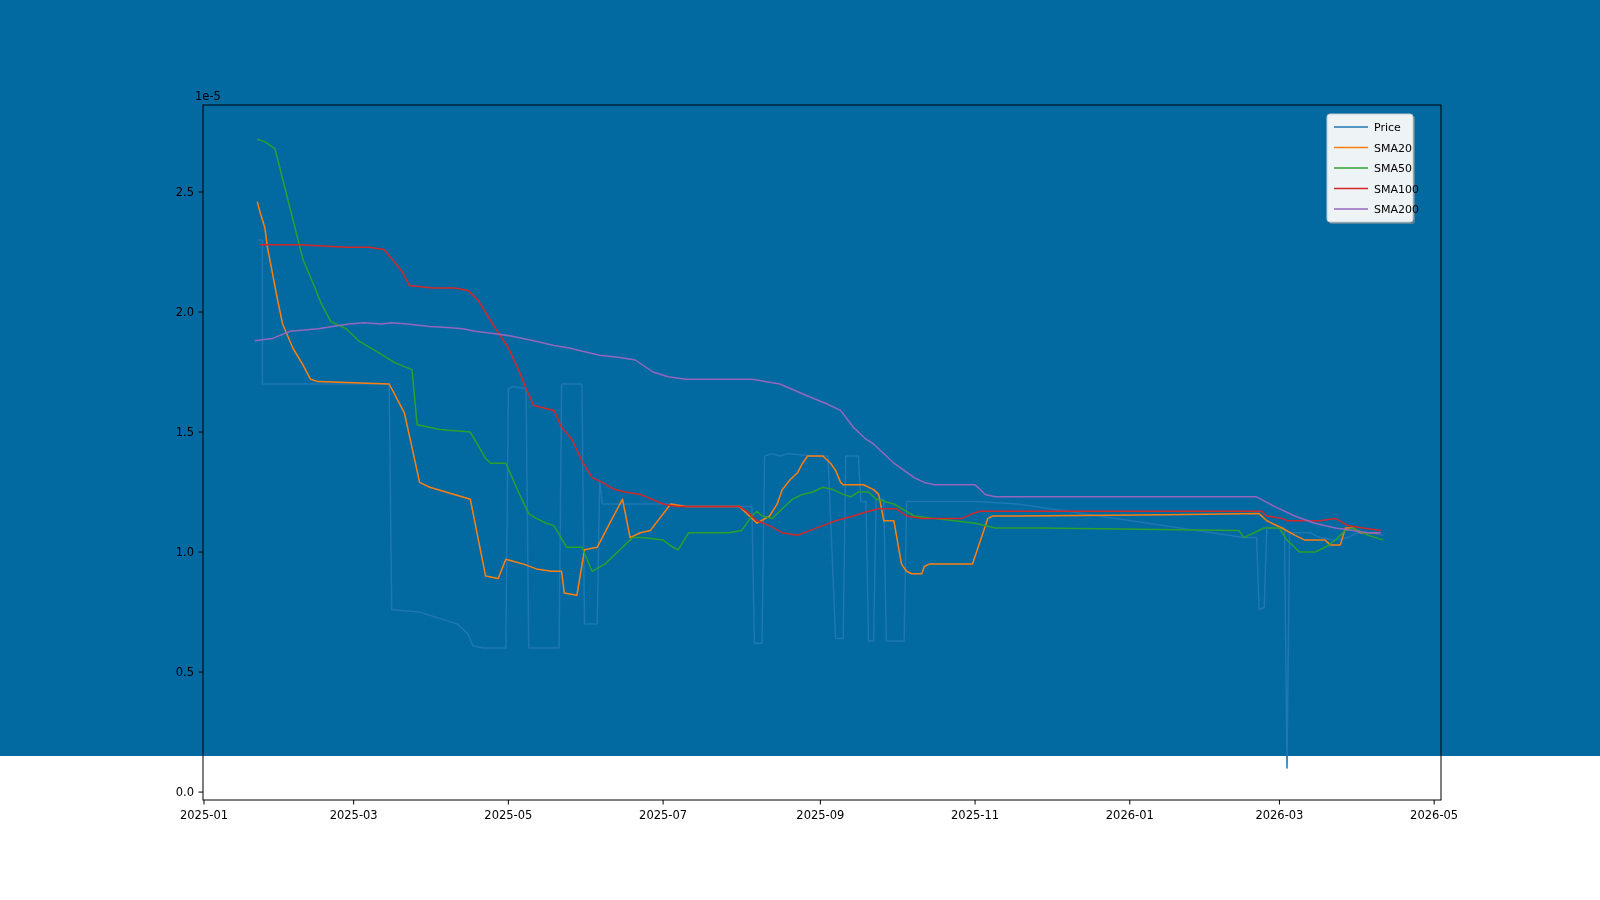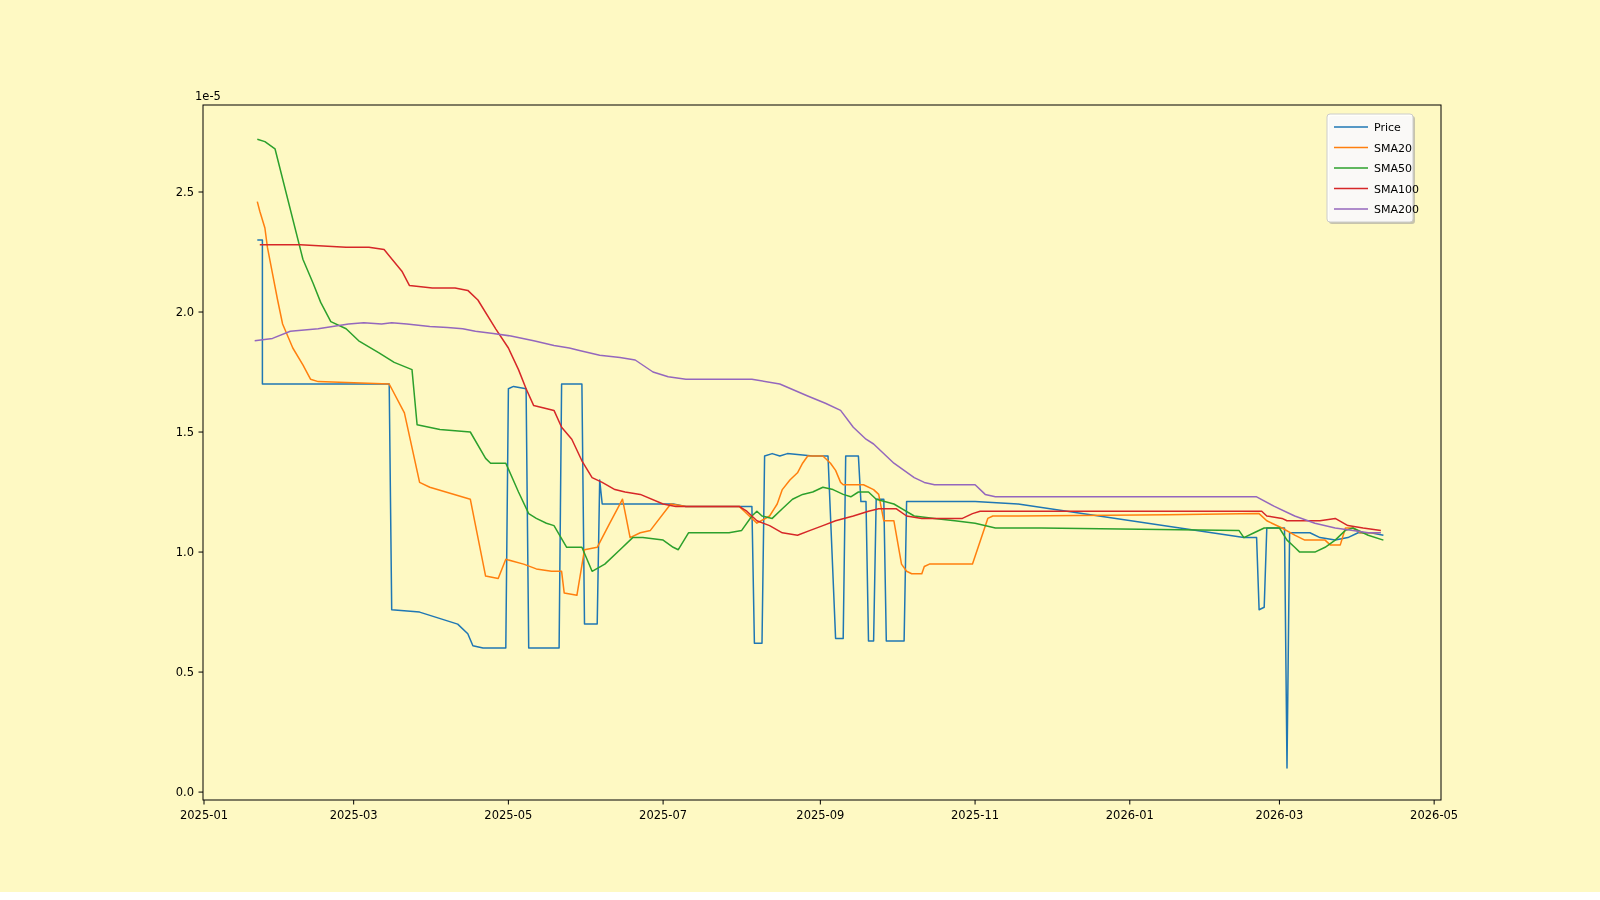--- a/index.html
+++ b/index.html
@@ -1,17 +1,17 @@
 <!DOCTYPE html>
 <html><head>
 <meta charset="utf-8">
 <style>
   html,body{margin:0;padding:0;background:#ffffff;}
   body{width:1600px;height:900px;position:relative;font-family:"DejaVu Sans", sans-serif;}
-  #figure{position:absolute;left:0;top:0;width:1600px;height:892px;background:#fef9c3;}
+  #figure{position:absolute;left:0;top:0;width:1600px;height:756px;background:#0369a1;}
   svg text{font-family:"DejaVu Sans", sans-serif;fill:#000000;}
   .ticklabel{font-size:11.5px;}
   .offsetlabel{font-size:11.5px;}
   .legendlabel{font-size:11px;}
 </style>
 </head>
 <body>
 
 <div id="figure">
   <svg id="chart-svg" width="1600" height="900" viewBox="0 0 1600 900">

